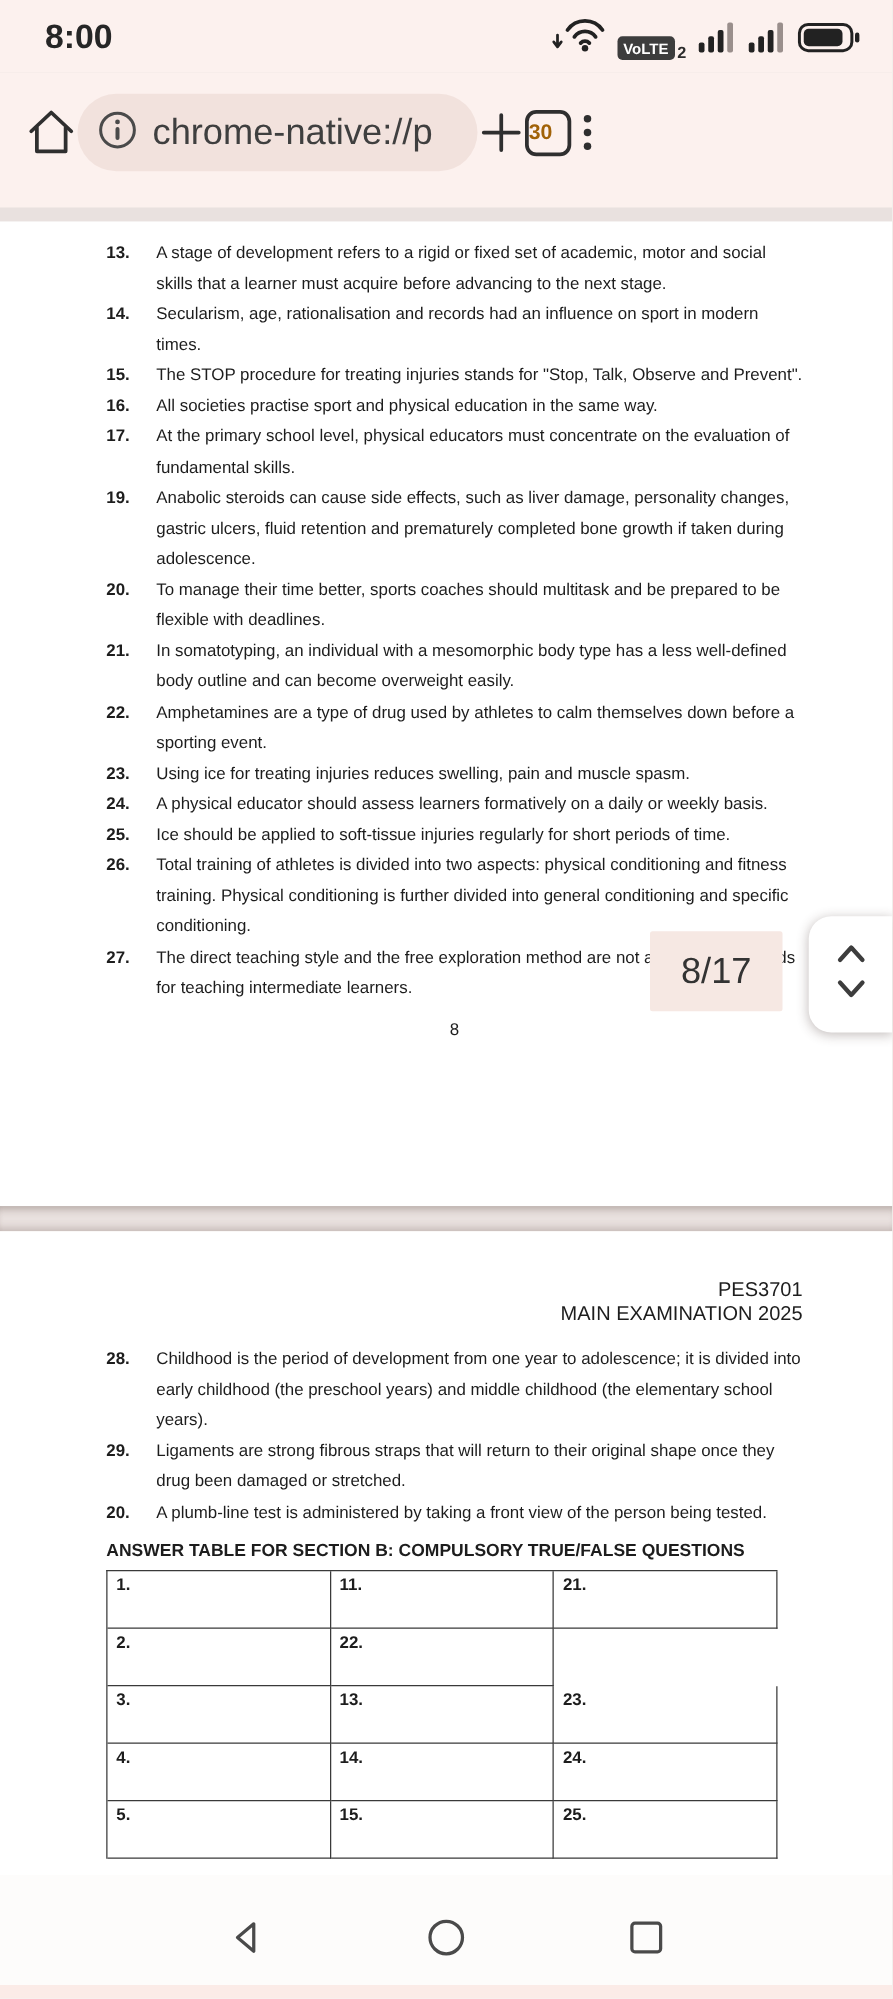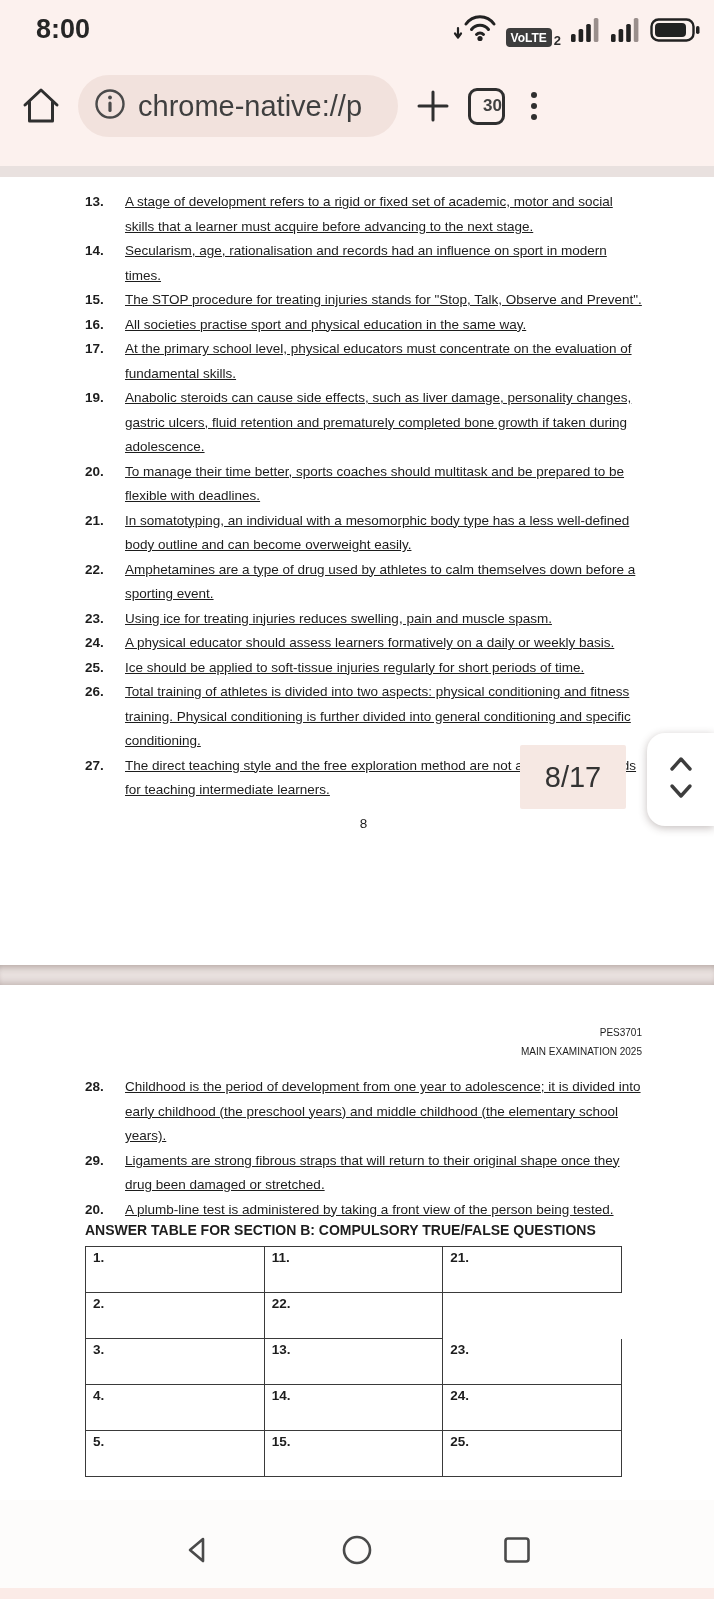--- a/index.html
+++ b/index.html
@@ -1,48 +1,48 @@
 <!DOCTYPE html>
 <html style="--chrome-bg: #fcf1ee; --omnibox-bg: #f2e2dd; --viewer-bg: #e9e1df; --page-bg: #ffffff; --text: #1d1d1d; --overlay-pill-bg: #f6e8e3;"><head>
 <meta charset="utf-8">
 <style>
   * { margin:0; padding:0; box-sizing:border-box; }
   html,body { width:714px; }
   body { height:1599px; font-family:"Liberation Sans","DejaVu Sans",sans-serif; background:#fff; }
   .screen { position:relative; width:714px; height:1599px; overflow:hidden; background:var(--viewer-bg,#e9e1df); }
 
   
-  .status-bar { height:58px; background:var(--chrome-bg,#fcf1ee); display:flex; align-items:center; justify-content:space-between; padding:0 14px 0 36px; }
+  .status-bar { height:58px; background:var(--chrome-bg,#fcf1ee); display:flex; align-items:center; justify-content:space-between; padding:0 26px 0 36px; }
   .time { font-size:27px; font-weight:700; color:#262626; }
   .status-icons { display:flex; align-items:flex-end; gap:9px; }
   .volte-wrap { display:flex; align-items:flex-end; }
   .volte-badge { background:#3d3d3d; color:#fff; font-size:12px; font-weight:700; padding:4px 5px 3px; border-radius:4px; line-height:1; }
   .volte-sub { font-size:13px; font-weight:600; color:#2b2b2b; margin-left:2px; line-height:1; }
 
   
-  .browser-bar { height:108px; background:var(--chrome-bg,#fcf1ee); display:flex; align-items:center; padding:0 16px 12px 20px; gap:16px; }
+  .browser-bar { height:108px; background:var(--chrome-bg,#fcf1ee); display:flex; align-items:center; padding:0 16px 12px 20px; }
   .omnibox { flex:0 0 320px; height:62px; background:var(--omnibox-bg,#f2e2dd); border-radius:31px; display:flex; align-items:center; padding:0 10px 0 15px; gap:11px; overflow:hidden; }
   .omnibox-url { font-size:29px; color:#3f3f3f; white-space:nowrap; overflow:hidden; }
   .toolbar-btn { display:flex; align-items:center; justify-content:center; }
-  .tab-switcher { width:37px; height:37px; border:3px solid #2f2f2f; border-radius:9px; display:flex; align-items:center; justify-content:flex-end; font-size:17px; font-weight:700; color:#404040; }
+  .tab-switcher { width:37px; height:37px; border:3px solid #2f2f2f; border-radius:9px; display:flex; align-items:center; justify-content:flex-start; font-size:17px; font-weight:700; color:#a16207; }
   .menu-dots { display:flex; flex-direction:column; gap:5px; padding:6px 10px; }
   .menu-dots i { width:6px; height:6px; border-radius:50%; background:#2f2f2f; }
 
   
   .content { position:absolute; top:177px; left:0; right:0; height:1334px; background:var(--viewer-bg,#e9e1df); overflow:hidden; }
   .page { background:var(--page-bg,#fff); color:var(--text,#1d1d1d); }
   .page-8 { height:788px; padding:13px 72px 0 85px; }
   .page-9 { height:527px; padding:38px 72px 0 85px; }
   .page-gap { height:20px; box-shadow: inset 0 7px 7px -5px rgba(96,74,68,.4), inset 0 -7px 7px -5px rgba(96,74,68,.3); }
   .qrow { display:flex; font-size:13.5px; line-height:24.5px; }
   .qnum { flex:0 0 40px; font-weight:700; }
-  .qtext { flex:1;text-decoration:underline; }
+  .qtext { flex:1; }
   .page-footer { text-align:center; font-size:13.5px; margin-top:13px; }
-  .doc-header { text-align:right; font-size:10px; line-height:19px; margin-bottom:14px; }
-  .table-title { font-weight:700; font-size:14px; }
+  .doc-header { text-align:right; font-size:16px; line-height:19px; margin-bottom:14px; }
+  .table-title { font-weight:700; font-size:14px; margin-top:10px; }
   .atable { margin-top:8px; width:537px; border-top:1px solid #3a3a3a; border-left:1px solid #3a3a3a; }
   .trow { display:grid; grid-template-columns:1fr 1fr 1fr; }
   .tcell { height:46px; border-right:1px solid #3a3a3a; border-bottom:1px solid #3a3a3a; padding:3px 7px; font-weight:700; font-size:13.5px; }
 
   
   .page-pill { position:absolute; z-index:6; top:745px; left:520px; width:106px; height:64px; background:var(--overlay-pill-bg,#f6e8e3); border-radius:2px; display:flex; align-items:center; justify-content:center; font-size:29px; color:#333; }
   .scroll-widget { position:absolute; z-index:7; top:733px; right:0; width:67px; height:93px; background:#fff; border-radius:18px 0 0 18px; box-shadow:0 2px 9px rgba(60,40,35,.3); display:flex; flex-direction:column; align-items:center; justify-content:center; gap:3px; }
 
   
   .nav-bar { position:absolute; bottom:0; left:0; width:714px; height:99px; background:#fdfcfb; display:flex; align-items:center; justify-content:center; gap:120px; }

